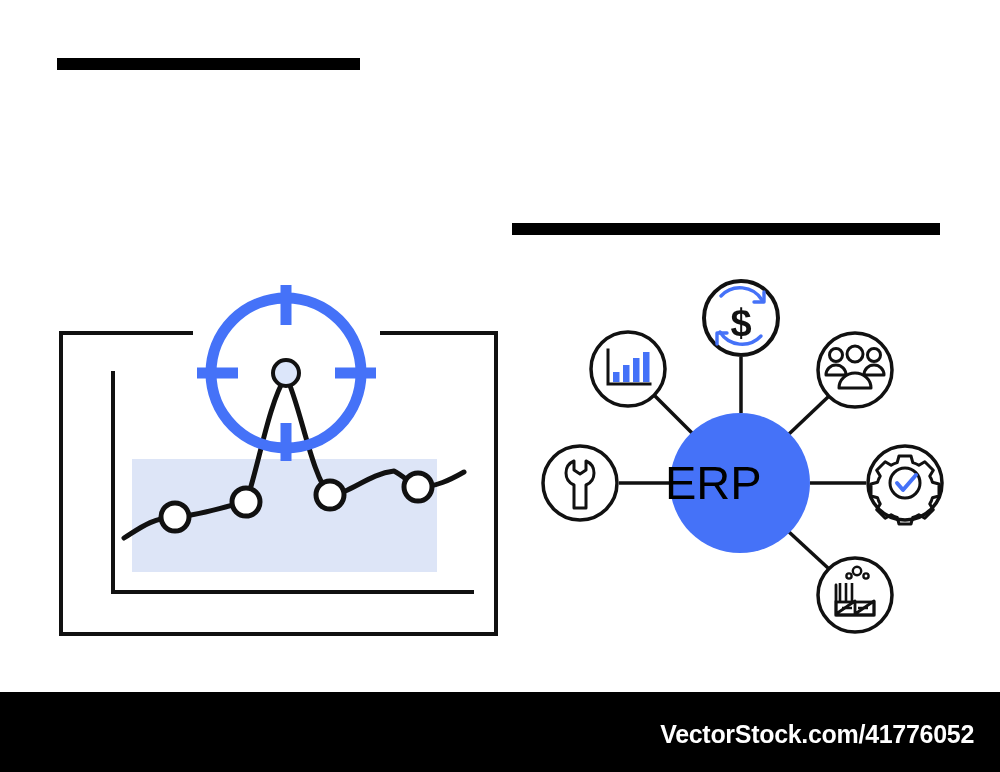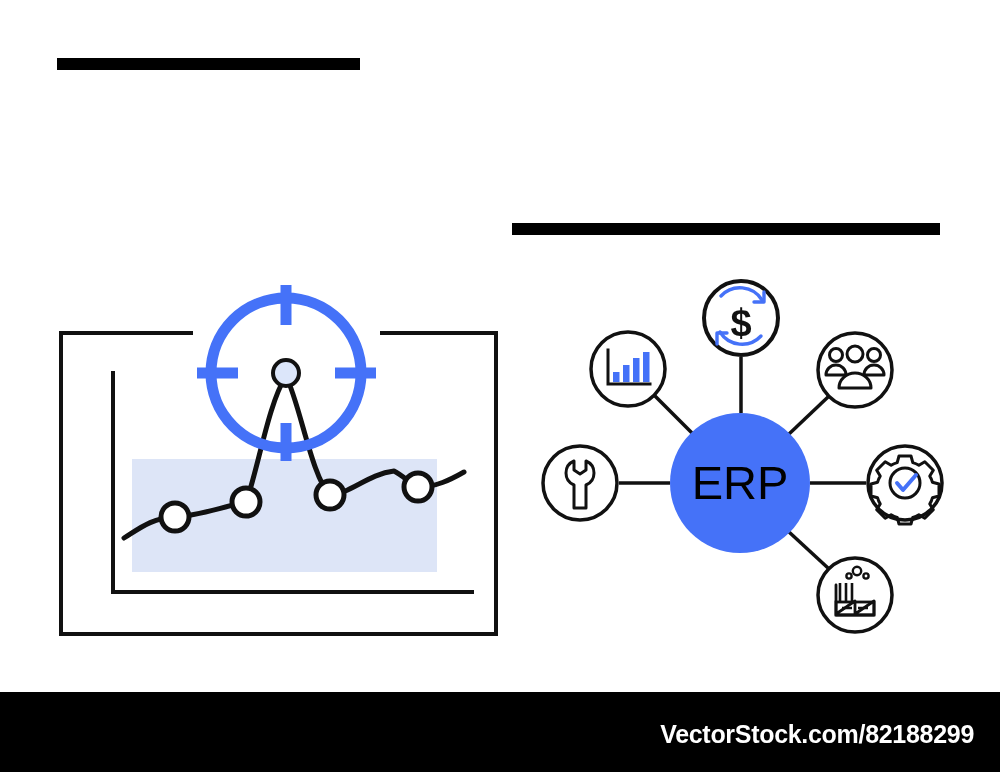--- a/index.html
+++ b/index.html
@@ -75,21 +75,20 @@
     top: 223px;
     width: 428px;
     height: 12px;
   }
   
   #erp-hub-label {
     position: absolute;
     left: 665px;
     top: 455px;
     width: 150px;
-    text-align: center;
     font-family: "Liberation Sans", sans-serif;
     font-size: 47px;
     font-weight: normal;
     letter-spacing: 0px;
     color: #000000;
     line-height: 56px;
     white-space: nowrap;
     pointer-events: none;
   }
 </style>
@@ -230,15 +229,15 @@
       </g>
     </g>
   </svg>
 
   <div class="rule" id="rule-top-left"></div>
   <div class="rule" id="rule-mid-right"></div>
 
   <div id="erp-hub-label">ERP</div>
 
   <div id="footer-bar"></div>
-  <div id="footer-url">VectorStock.com/82188299</div>
+  <div id="footer-url">VectorStock.com/41776052</div>
 
 </div>
 
 </body></html>

